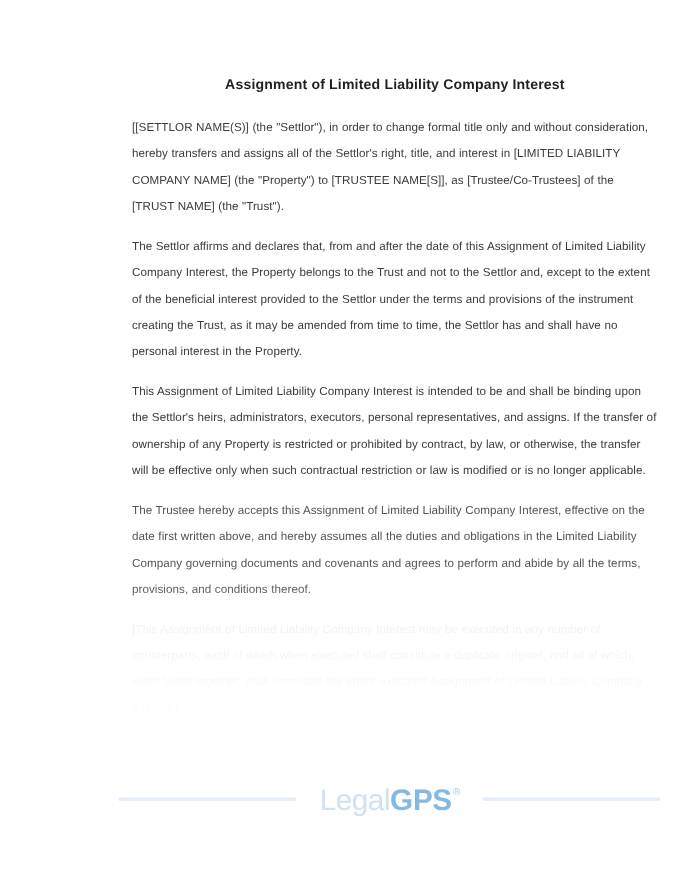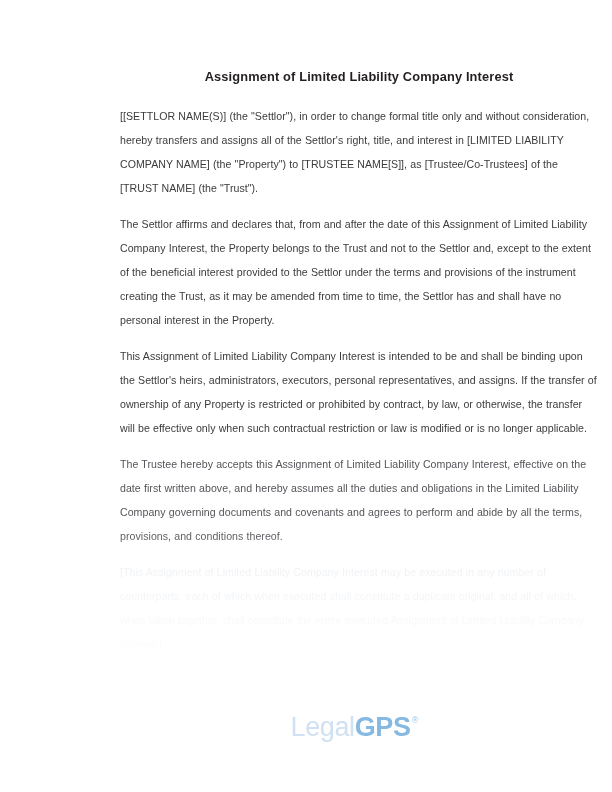--- a/index.html
+++ b/index.html
@@ -69,21 +69,20 @@
 
   .footer {
     position: absolute;
     left: 60px;
     right: 60px;
     top: 706px;
     height: 40px;
     display: flex;
     align-items: center;
     justify-content: center;
-    flex-direction: column;
   }
   .footer-rule {
     flex: 1 1 auto;
     height: 3px;
     background: #e3ecf7;
   }
   .logo {
     flex: 0 0 auto;
     padding: 0 22px;
     font-size: 27px;

